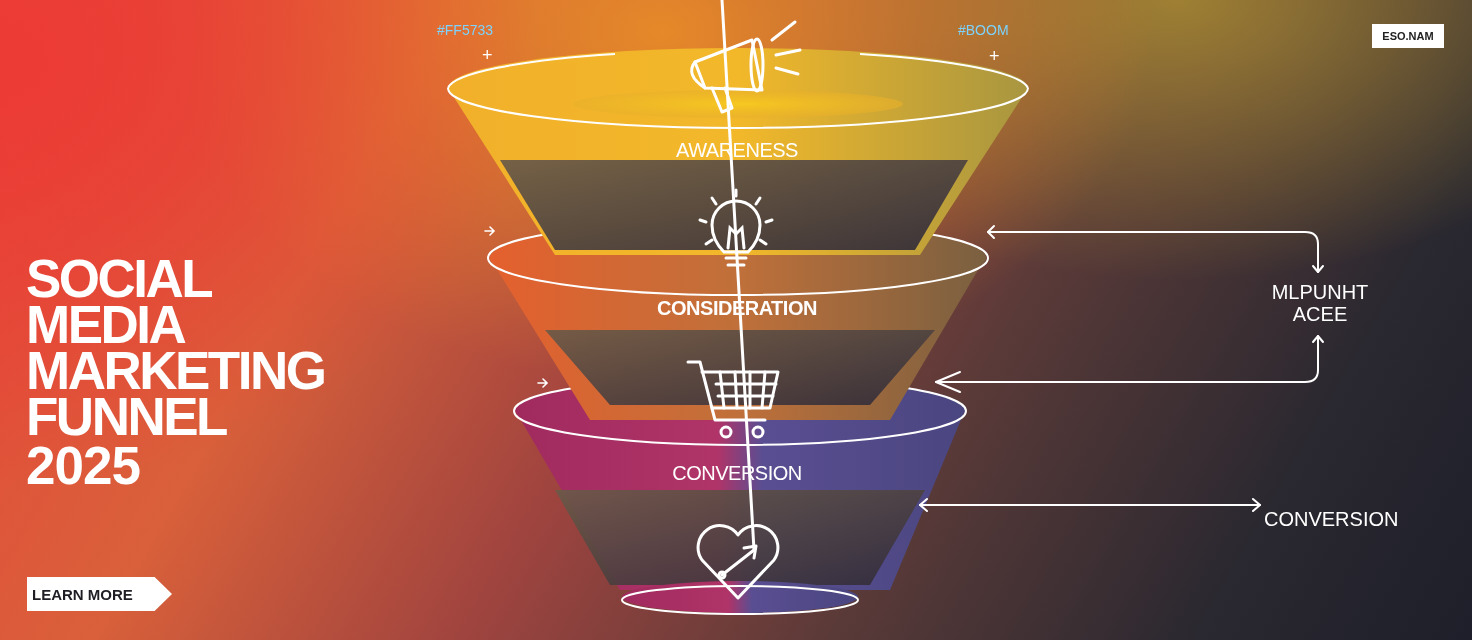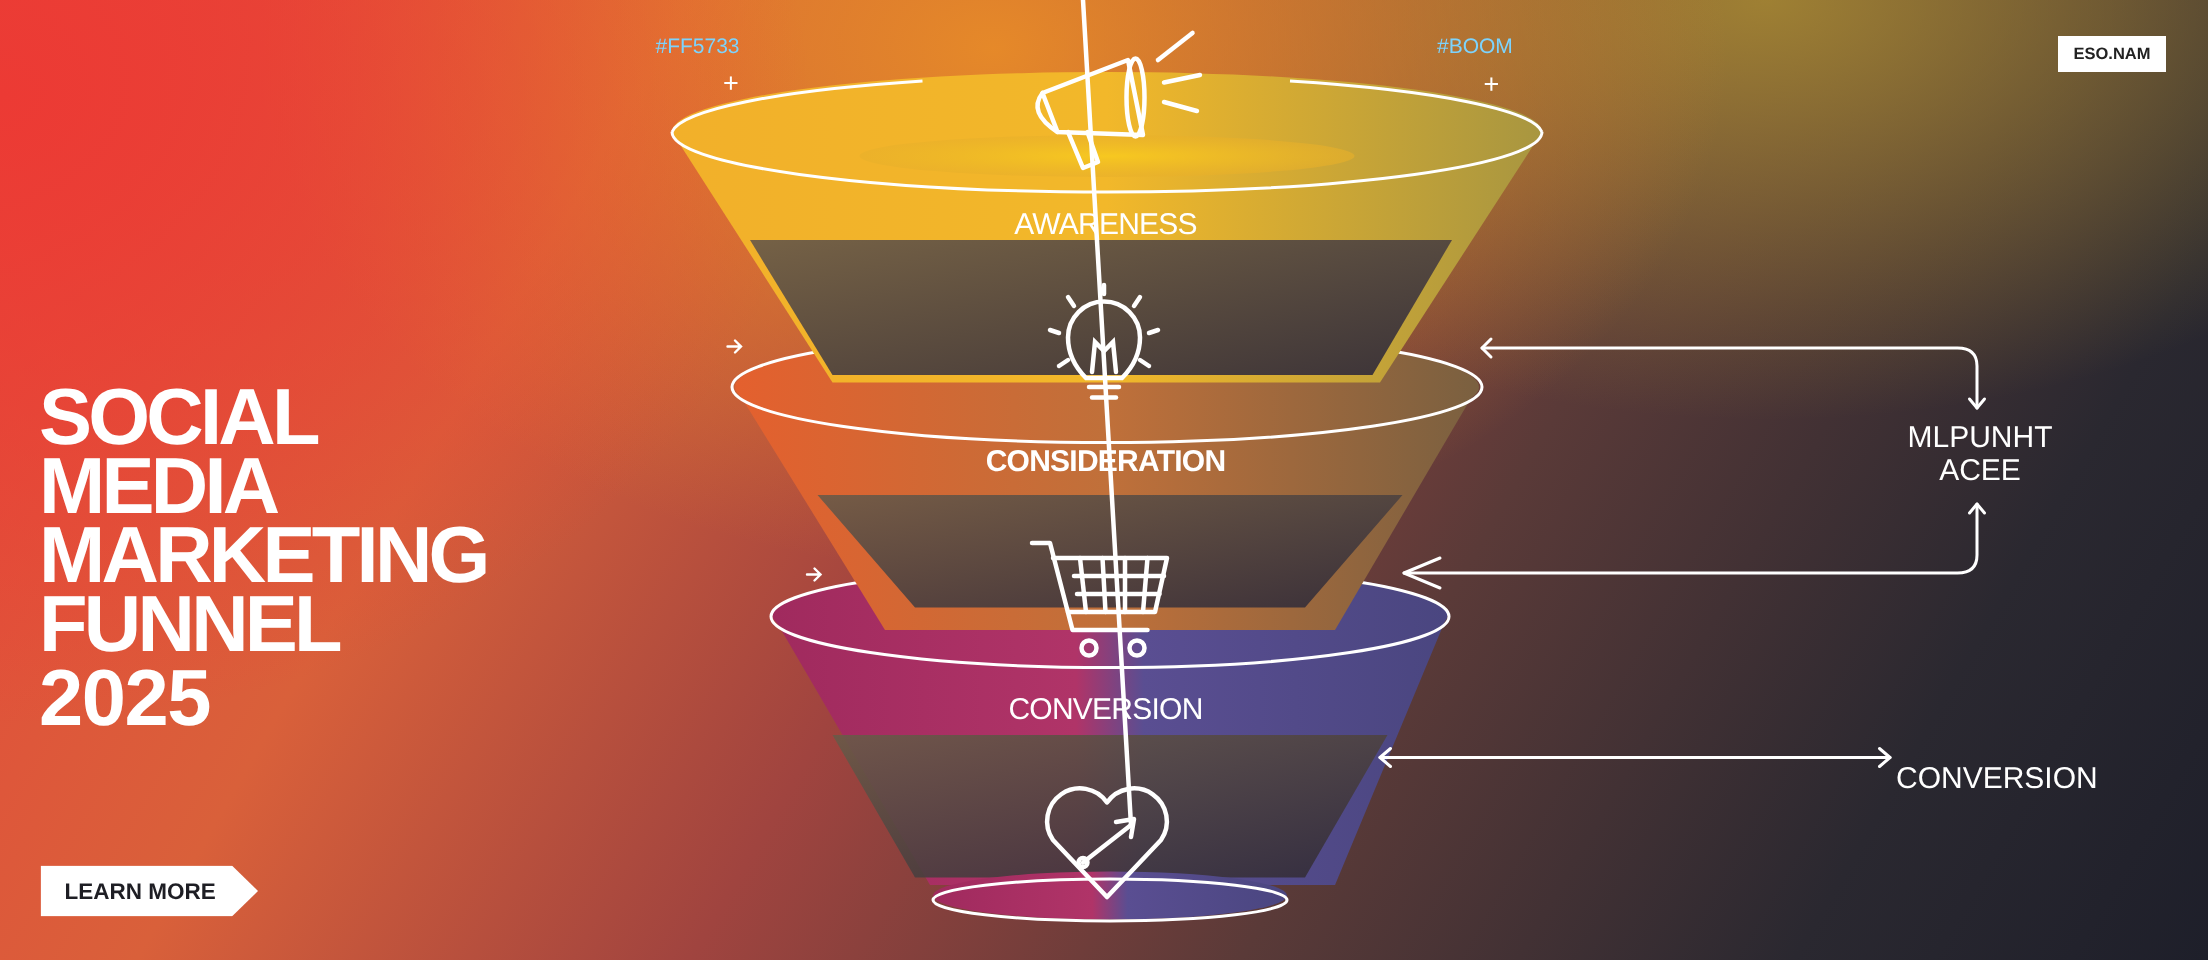--- a/index.html
+++ b/index.html
@@ -19,21 +19,21 @@
     .title-block { position: absolute; left: 26px; top: 256px; color: #fff; }
     .title-line {
       font-weight: bold; font-size: 53px; line-height: 46px; letter-spacing: -2.5px;
       display: block; white-space: nowrap;
     }
     .year { font-weight: bold; font-size: 53px; line-height: 52px; letter-spacing: -1px; display:block; }
     .subtitle { font-size: 14px; letter-spacing: 0px; margin-top: 6px; display:block; }
     .learn-btn {
       position: absolute; left: 27px; top: 577px; width: 145px; height: 34px;
       background: #fff; color: #1e1e24; font-weight: bold; font-size: 15px;
-      display: flex; align-items: center; padding-left: 16px; box-sizing: border-box;
+      display: flex; align-items: center; padding-left: 5px; box-sizing: border-box;
       clip-path: polygon(0 0, 88% 0, 100% 50%, 88% 100%, 0 100%);
       cursor: pointer;
     }
     .hex-label { position: absolute; color: #7dd3fc; font-size: 14px; }
     .plus { position: absolute; color: #fff; font-size: 18px; }
     .badge {
       position: absolute; left: 1372px; top: 24px; width: 72px; height: 24px;
       background: #fff; color: #222; font-size: 11px; font-weight: bold;
       display: flex; align-items: center; justify-content: center;
     }

